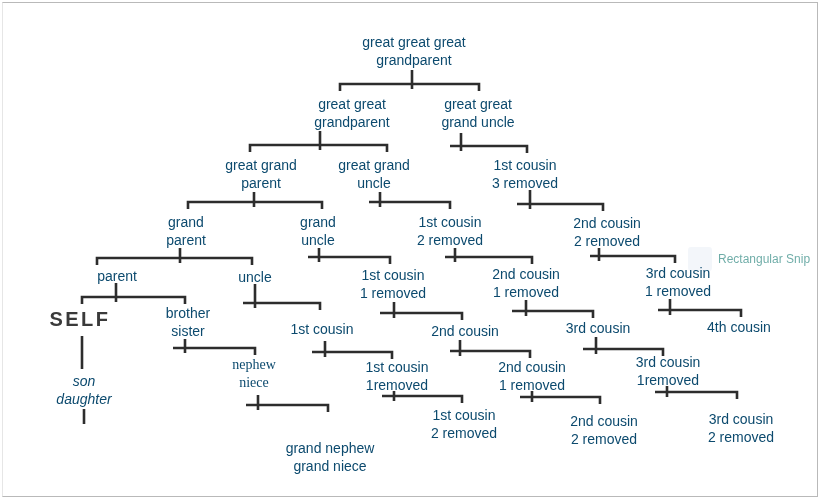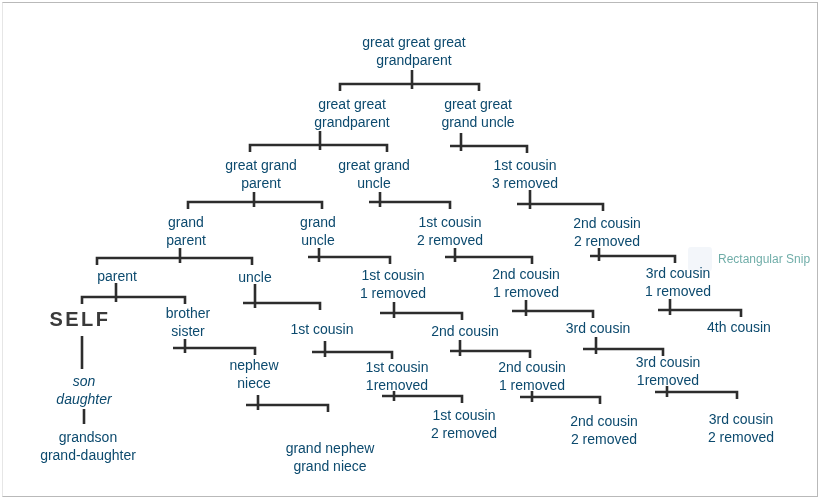--- a/index.html
+++ b/index.html
@@ -134,39 +134,35 @@
     <div class="node" style="left: 598px; top: 319px;">
       <div>3rd cousin</div>
     </div>
     <div class="node" style="left: 739px; top: 318px;">
       <div>4th cousin</div>
     </div>
     <div class="node" style="left: 84px; top: 372px; font-style: italic;">
       <div>son</div>
       <div>daughter</div>
     </div>
-    <div class="node" style="left: 254px; top: 356px;">
+    <div class="node" style="left: 254px; top: 356px; font-family: Liberation Serif, serif;">
       <div>nephew</div>
       <div>niece</div>
     </div>
     <div class="node" style="left: 397px; top: 358px;">
       <div>1st cousin</div>
       <div>1removed</div>
     </div>
     <div class="node" style="left: 532px; top: 358px;">
       <div>2nd cousin</div>
       <div>1 removed</div>
     </div>
     <div class="node" style="left: 668px; top: 353px;">
       <div>3rd cousin</div>
       <div>1removed</div>
-    </div>
-    <div class="node" style="left: 88px; top: 428px;">
-      <div>grandson</div>
-      <div>grand-daughter</div>
     </div>
     <div class="node" style="left: 330px; top: 411px; margin-top: 28px;">
       <div>grand nephew</div>
       <div>grand niece</div>
     </div>
     <div class="node" style="left: 464px; top: 406px;">
       <div>1st cousin</div>
       <div>2 removed</div>
     </div>
     <div class="node" style="left: 604px; top: 412px;">

